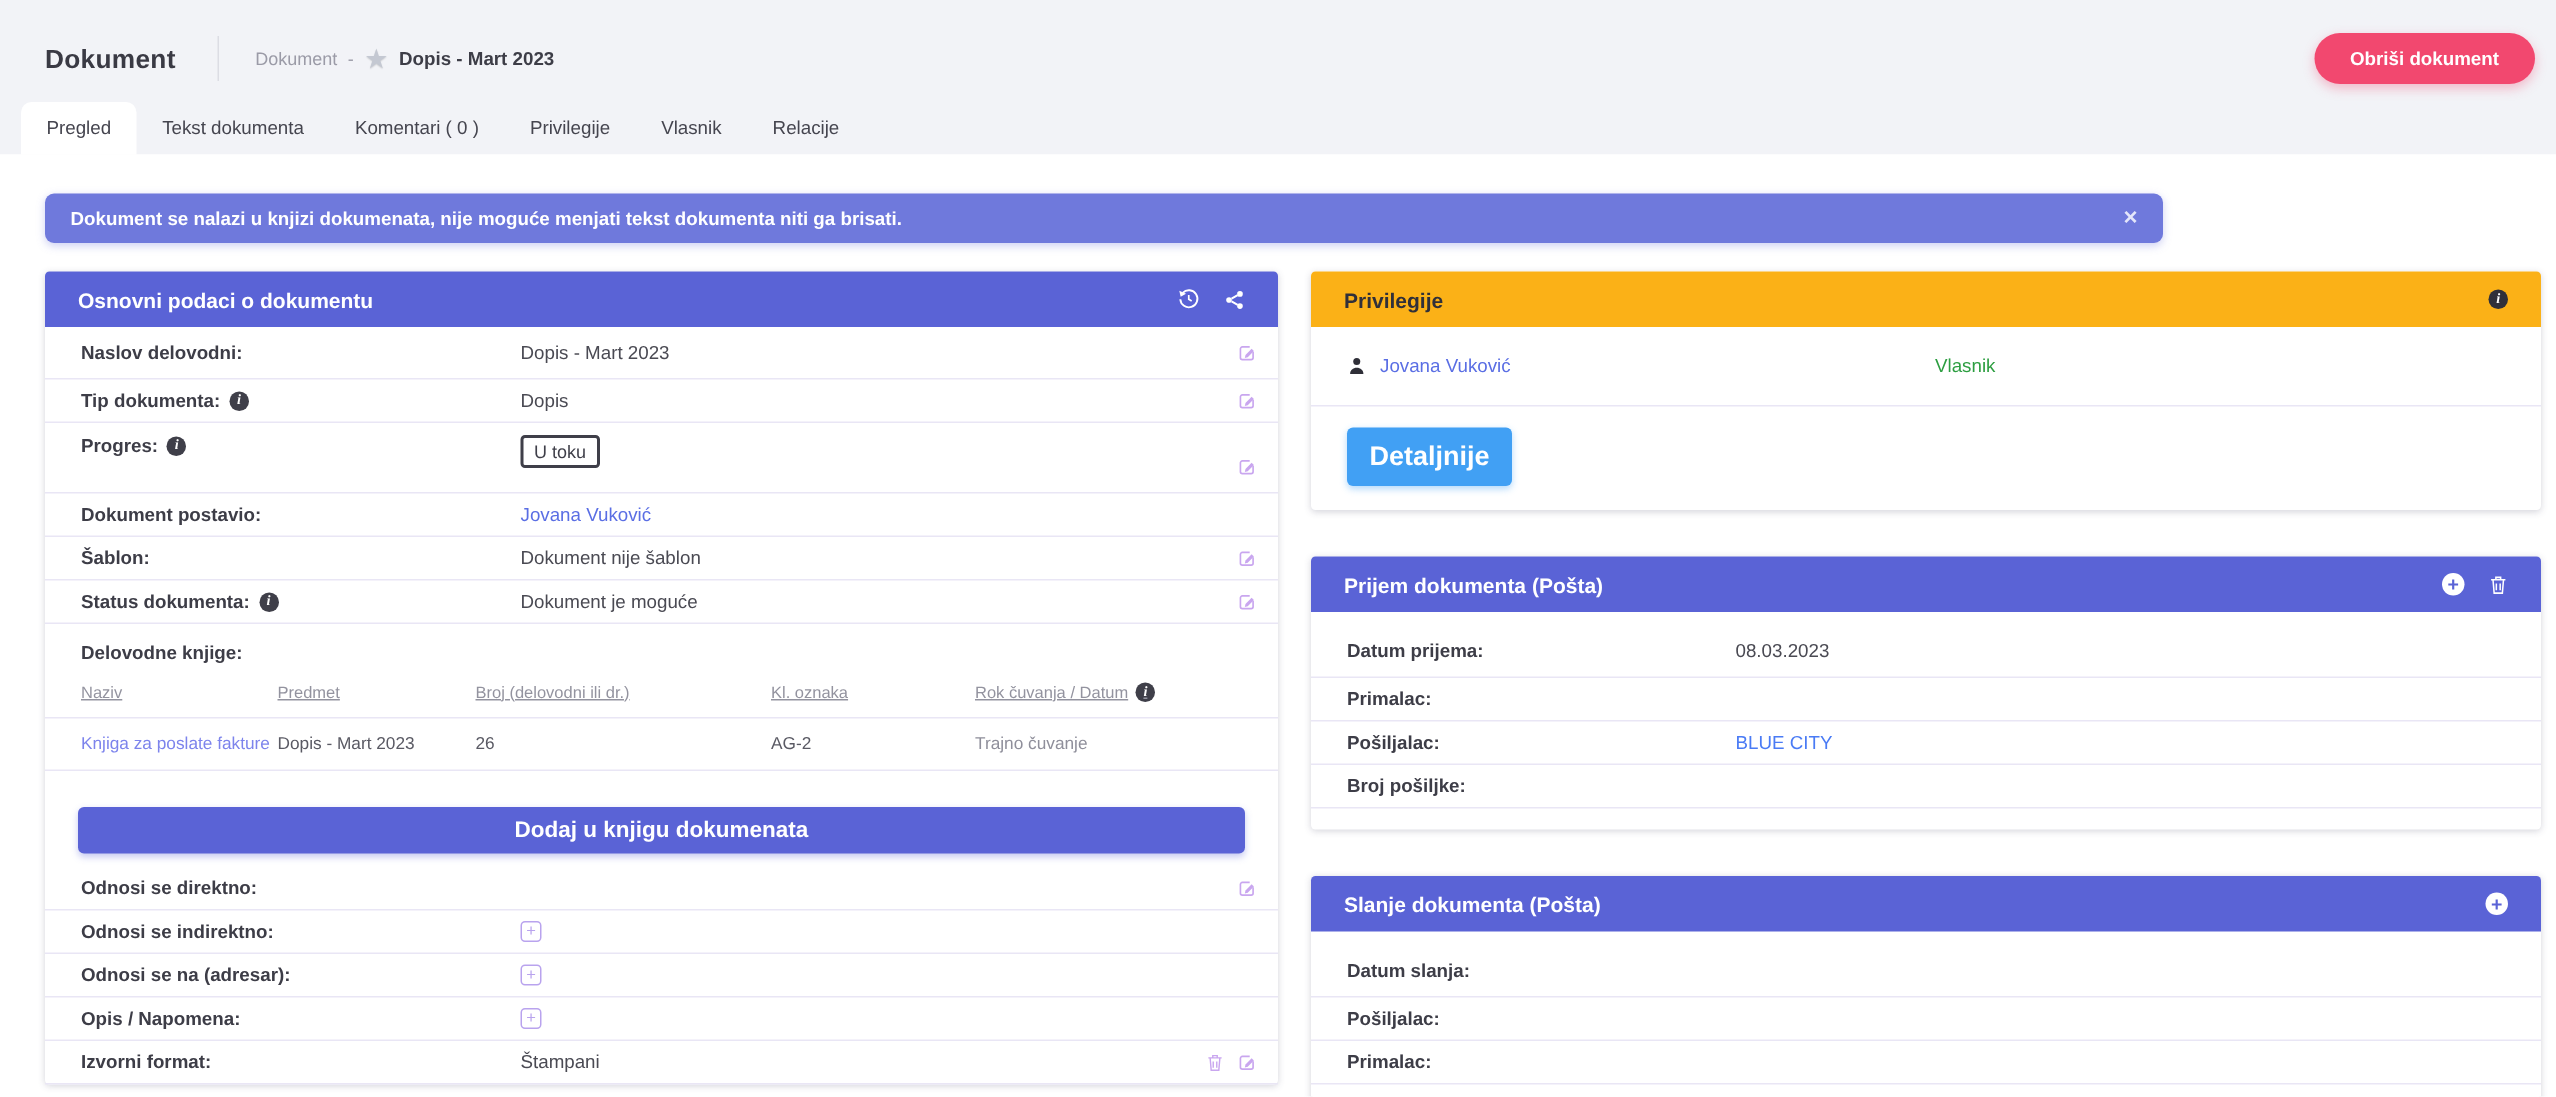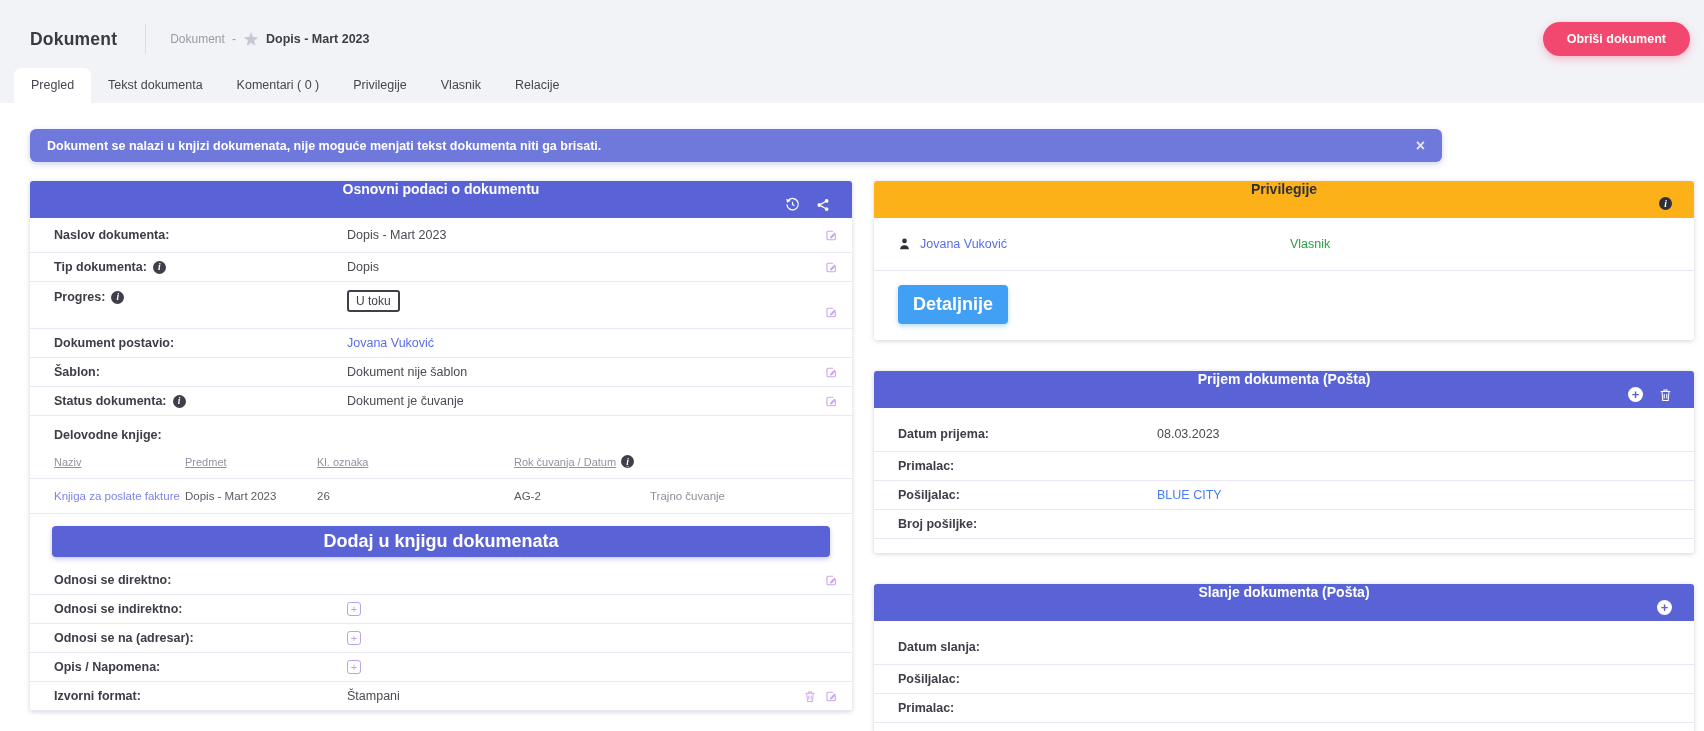--- a/index.html
+++ b/index.html
@@ -33,21 +33,21 @@
     height:33px; display:flex; align-items:center; padding:0 17px;
     box-shadow:0 2px 6px rgba(111,121,220,.35); width:1412px;
   }
   .alert-close { margin-left:auto; color:#e4e6fa; font-size:16px; font-weight:bold; cursor:pointer; line-height:1; }
   .columns { display:flex; gap:22px; margin-top:19px; align-items:flex-start; }
   .card { background:#fff; border-radius:3px; box-shadow:0 1px 5px rgba(60,60,90,.22); }
   .left-card { width:822px; }
   .right-col { width:820px; display:flex; flex-direction:column; gap:31px; }
   .card-head {
     height:37px; display:flex; align-items:center; padding:0 22px;
-    font-size:14px; font-weight:bold; border-radius:3px 3px 0 0;flex-direction:column;
+    font-size:14px; font-weight:bold; border-radius:3px 3px 0 0;
   }
   .card-head.indigo { background:#5a63d6; color:#fff; }
   .card-head.yellow { background:#fbb117; color:#30303a; }
   .head-icons { margin-left:auto; display:flex; gap:16px; align-items:center; }
   .head-icons .hicon { cursor:pointer; display:flex; align-items:center; }
   
   .row { display:flex; align-items:center; min-height:29px; border-bottom:1px solid #e9e6f5; padding:0 14px 0 24px; }
   .row.first { min-height:35px; }
   .lbl { width:293px; flex:none; font-weight:bold; font-size:12.5px; color:#3d3d47; display:flex; align-items:center; gap:6px; }
   .kv .lbl { width:259px; }
@@ -73,22 +73,22 @@
   
   .ledger-label { padding:12px 24px 4px; font-weight:bold; font-size:12.5px; }
   .lgrid { display:grid; grid-template-columns:131px 132px 197px 136px auto; padding:0 22px 0 24px; align-items:center; }
   .lgrid > span { display:flex; align-items:center; gap:5px; }
   .lhead { border-bottom:1px solid #e9e6f5; }
   .lhead > span { color:#93939f; font-size:11px; padding:9px 0 10px;text-decoration:underline; }
   .lrow { border-bottom:1px solid #e9e6f5; }
   .lrow > span { font-size:11.5px; color:#5a5a64; padding:11px 0; }
   .lrow .muted { color:#8f8f9b; }
   .add-btn {
-    display:block; width:calc(100% - 44px); margin:12px 22px 9px; height:31px;
-    background:#5a63d6; color:#fff; border:none; border-radius:4px; font-weight:bold; font-size:18px;
+    display:block; width:calc(100% - 44px); margin:24px 22px 9px; height:31px;
+    background:#5a63d6; color:#fff; border:none; border-radius:4px; font-weight:bold; font-size:15px;
     cursor:pointer; box-shadow:0 2px 5px rgba(90,99,214,.35); font-family:inherit;
   }
   
   .priv-row { display:grid; grid-template-columns:392px 1fr; align-items:center; min-height:53px; padding:0 24px; border-bottom:1px solid #e9e6f5; }
   .priv-user { display:flex; align-items:center; gap:9px; }
   .role { color:#2d9e41; font-size:12.5px; }
   .details-btn {
     margin:14px 24px 16px; background:#41a0f4; color:#fff; border:none; border-radius:4px;
     padding:9px 15px; font-weight:bold; font-size:18px; cursor:pointer; align-self:flex-start;
     box-shadow:0 2px 5px rgba(65,160,244,.4); font-family:inherit; display:inline-block;
@@ -150,21 +150,21 @@
                 <circle cx="15.2" cy="4.2" r="2.7" fill="#fff"></circle>
                 <circle cx="4.8" cy="10" r="2.7" fill="#fff"></circle>
                 <circle cx="15.2" cy="15.8" r="2.7" fill="#fff"></circle>
                 <path stroke="#fff" stroke-width="1.9" d="M7.2 8.7l5.8-3.4M7.2 11.3l5.8 3.4"></path>
               </svg>
           </span>
         </span>
       </header>
 
       <div class="row first">
-        <span class="lbl">Naslov dokumenta:</span>
+        <span class="lbl">Naslov delovodni:</span>
         <span class="val">Dopis - Mart 2023</span>
         <span class="row-icons">
             <span class="ricon">
               <svg width="13" height="13" viewBox="0 0 20 20">
                 <path d="M12.5 3.5H5A2 2 0 0 0 3 5.5v9A2 2 0 0 0 5 16.5h9a2 2 0 0 0 2-2V8.5" fill="none" stroke="currentColor" stroke-width="1.7"></path>
                 <path d="M8.2 11.8l-.7 3 3-.7 6.3-6.3-2.3-2.3z" fill="currentColor"></path>
               </svg>
             </span>
           </span>
       </div>
@@ -214,35 +214,36 @@
               </svg>
             </span>
           </span>
       </div>
 
       <div class="row">
         <span class="lbl">
             <span>Status dokumenta:</span>
             <span class="info-dot">i</span>
           </span>
-        <span class="val">Dokument je čuvanje</span>
+        <span class="val">Dokument je moguće</span>
         <span class="row-icons">
             <span class="ricon">
               <svg width="13" height="13" viewBox="0 0 20 20">
                 <path d="M12.5 3.5H5A2 2 0 0 0 3 5.5v9A2 2 0 0 0 5 16.5h9a2 2 0 0 0 2-2V8.5" fill="none" stroke="currentColor" stroke-width="1.7"></path>
                 <path d="M8.2 11.8l-.7 3 3-.7 6.3-6.3-2.3-2.3z" fill="currentColor"></path>
               </svg>
             </span>
           </span>
       </div>
 
       <div class="ledger-label">Delovodne knjige:</div>
       <div class="lgrid lhead">
         <span>Naziv</span>
         <span>Predmet</span>
+        <span>Broj (delovodni ili dr.)</span>
         <span>Kl. oznaka</span>
         <span>
             <span>Rok čuvanja / Datum</span>
             <span class="info-dot">i</span>
           </span>
       </div>
       <div class="lgrid lrow">
         <span>
             <a class="link2">Knjiga za poslate fakture</a>
           </span>

